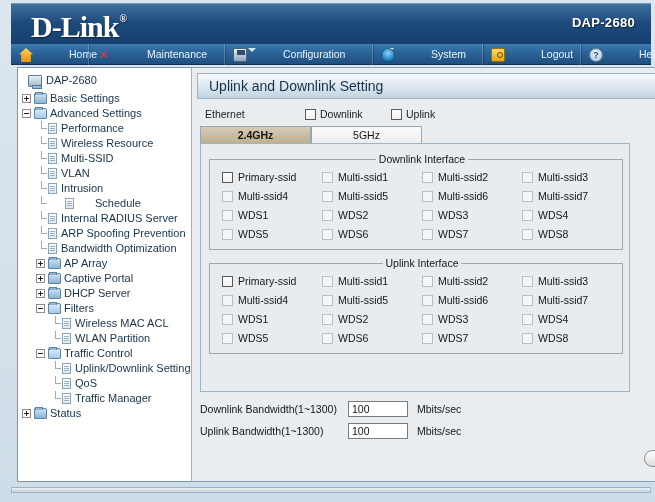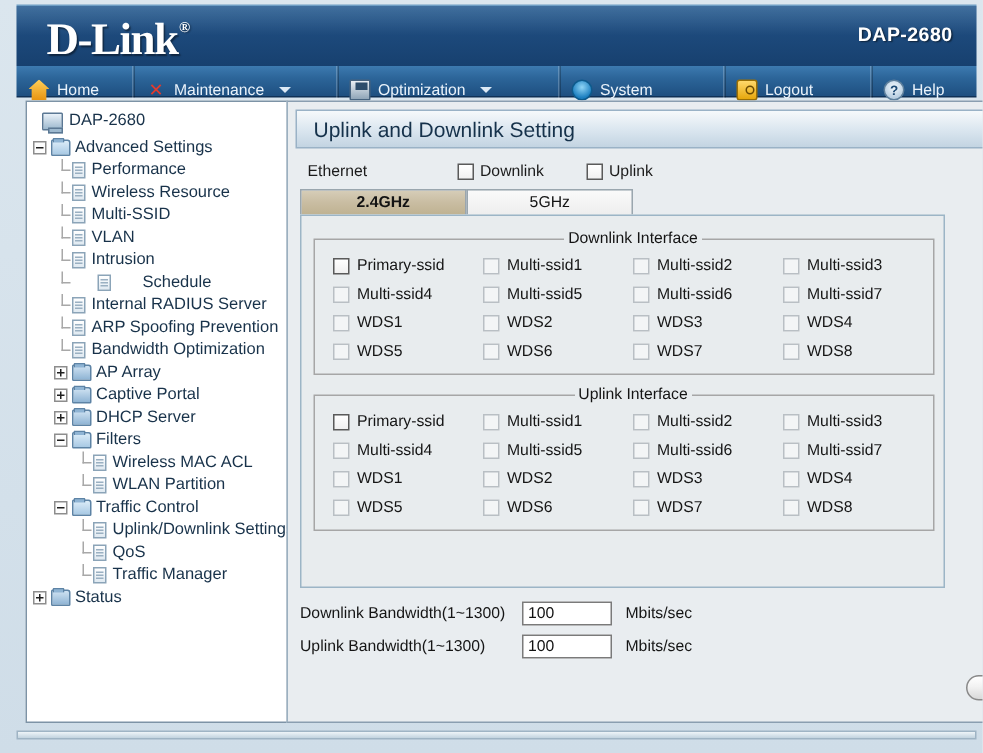--- a/index.html
+++ b/index.html
@@ -51,28 +51,29 @@
   
   .navbar {
     position: absolute; left: 11px; top: 44px;
     width: 640px; height: 21px;
     background: linear-gradient(180deg,#3d7ab0 0%,#2c6599 40%,#1e4f80 100%);
     display: flex;
     border-bottom: 1px solid #0f3157;
   }
   .nav-item {
     position: relative;
-    display: flex; align-items: center;
+    display: flex; align-items: flex-start;
     height: 21px;
-    padding: 16px 8px;
+    padding: 4px 8px;
     color: #eaf3fb;
     font-size: 10.5px;
     white-space: nowrap;
     border-right: 1px solid rgba(255,255,255,.22);
     cursor: default;
+    gap: 31px;
   }
   .nav-item:after{
     content:""; position:absolute; right:-2px; top:0; width:1px; height:21px;
     background: rgba(0,0,0,.25);
   }
   .nav-ico {
     width: 14px; height: 14px; margin-right: 5px;
     display: inline-block; position: relative; flex: 0 0 auto;
   }
   .nav-label { padding-right: 4px; }
@@ -328,21 +329,21 @@
     </div>
 
     <div class="nav-item nav-maint">
       <span class="nav-ico ico-maint">✕</span>
       <span class="nav-label">Maintenance</span>
       <span class="nav-caret"></span>
     </div>
 
     <div class="nav-item nav-config">
       <span class="nav-ico ico-config"></span>
-      <span class="nav-label">Optimization</span>
+      <span class="nav-label">Configuration</span>
       <span class="nav-caret"></span>
     </div>
 
     <div class="nav-item nav-system">
       <span class="nav-ico ico-system"></span>
       <span class="nav-label">System</span>
     </div>
 
     <div class="nav-item nav-logout">
       <span class="nav-ico ico-logout"></span>
@@ -357,20 +358,25 @@
 
   <div class="content">
 
     <div class="sidebar">
       <div class="tree" id="tree">
           <div class="tnode" style="padding-left: 6px;">
             <span class="ico-pc"></span>
             <span class="lbl">DAP-2680</span>
           </div>
           <div style="height: 3px;"></div>
+          <div class="tnode" style="padding-left: 0px;">
+            <span class="toggle plus"></span>
+            <span class="ico-folder"></span>
+            <span class="lbl">Basic Settings</span>
+          </div>
           <div class="tnode" style="padding-left: 0px;">
             <span class="toggle"></span>
             <span class="ico-folder open"></span>
             <span class="lbl">Advanced Settings</span>
           </div>
           <div class="tnode" style="padding-left: 14px;">
             <span class="elbow"></span>
             <span class="ico-doc"></span>
             <span class="lbl">Performance</span>
           </div>

